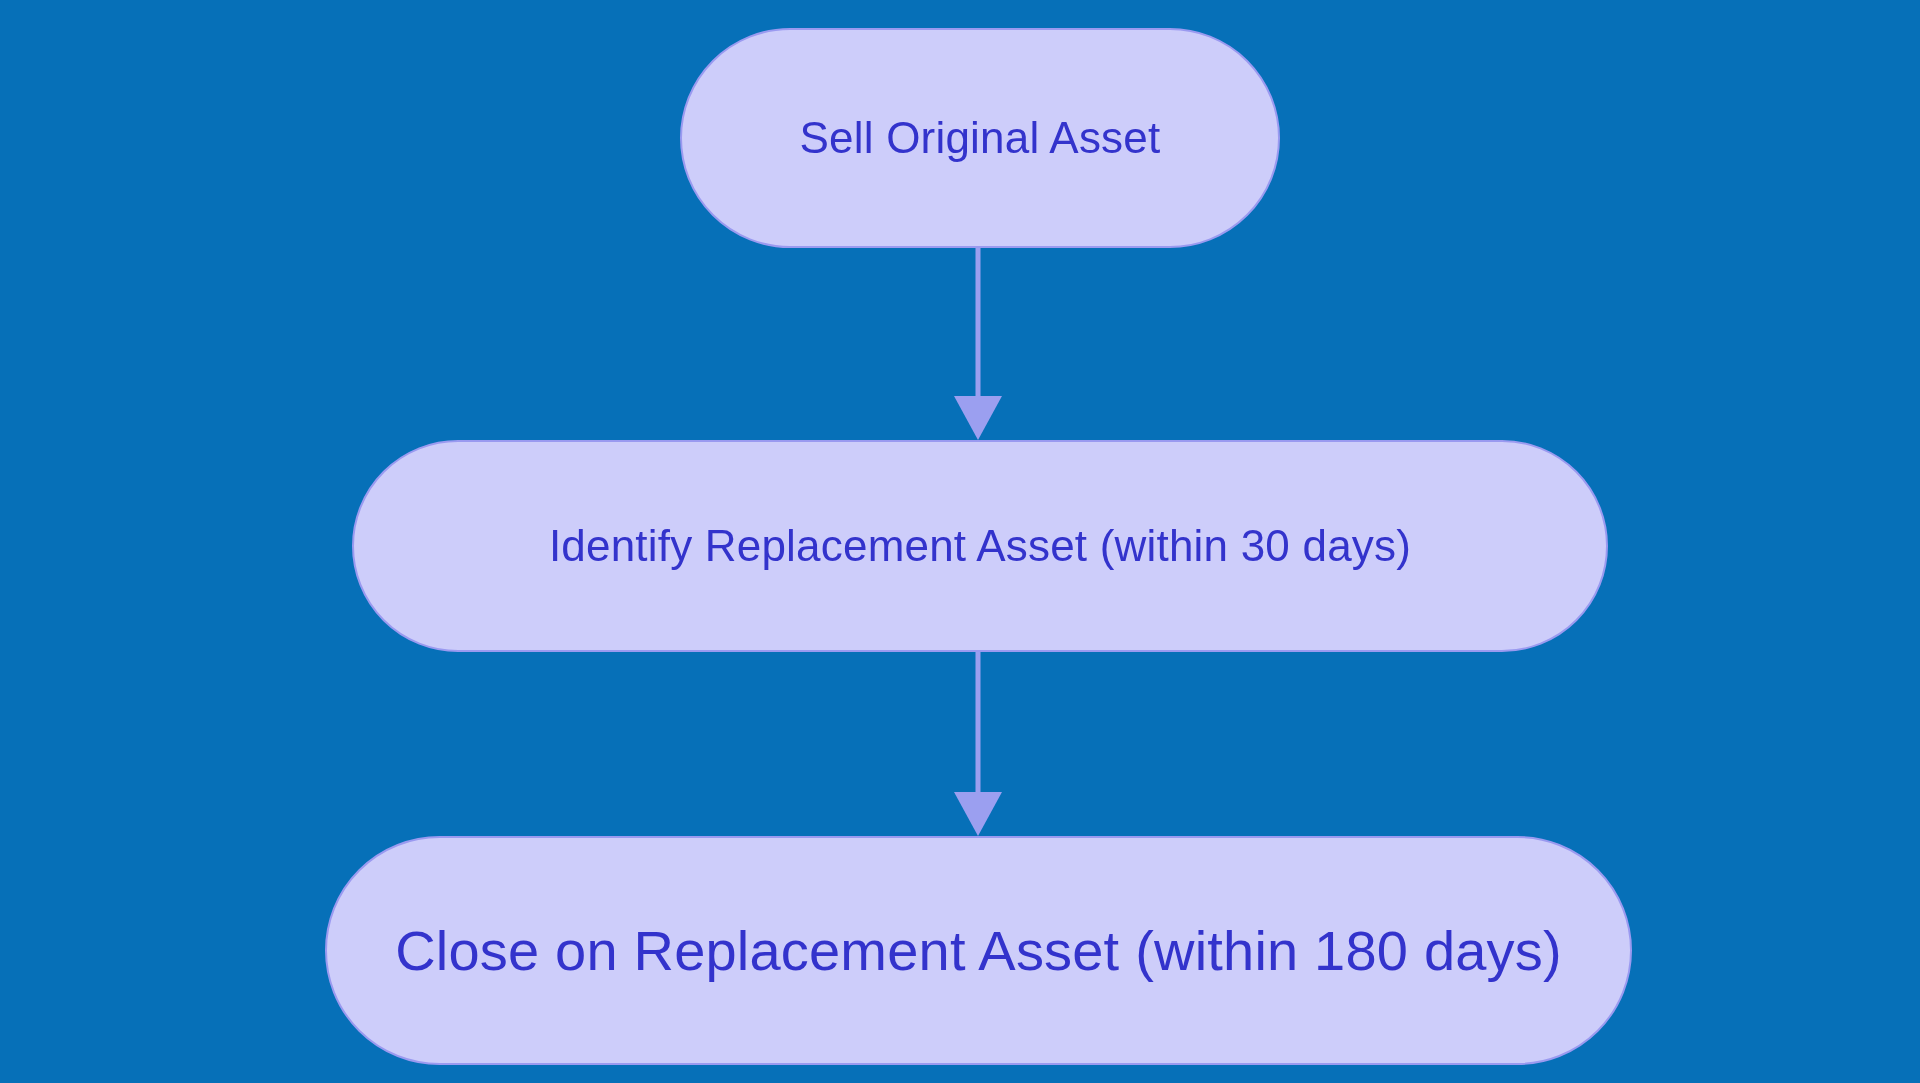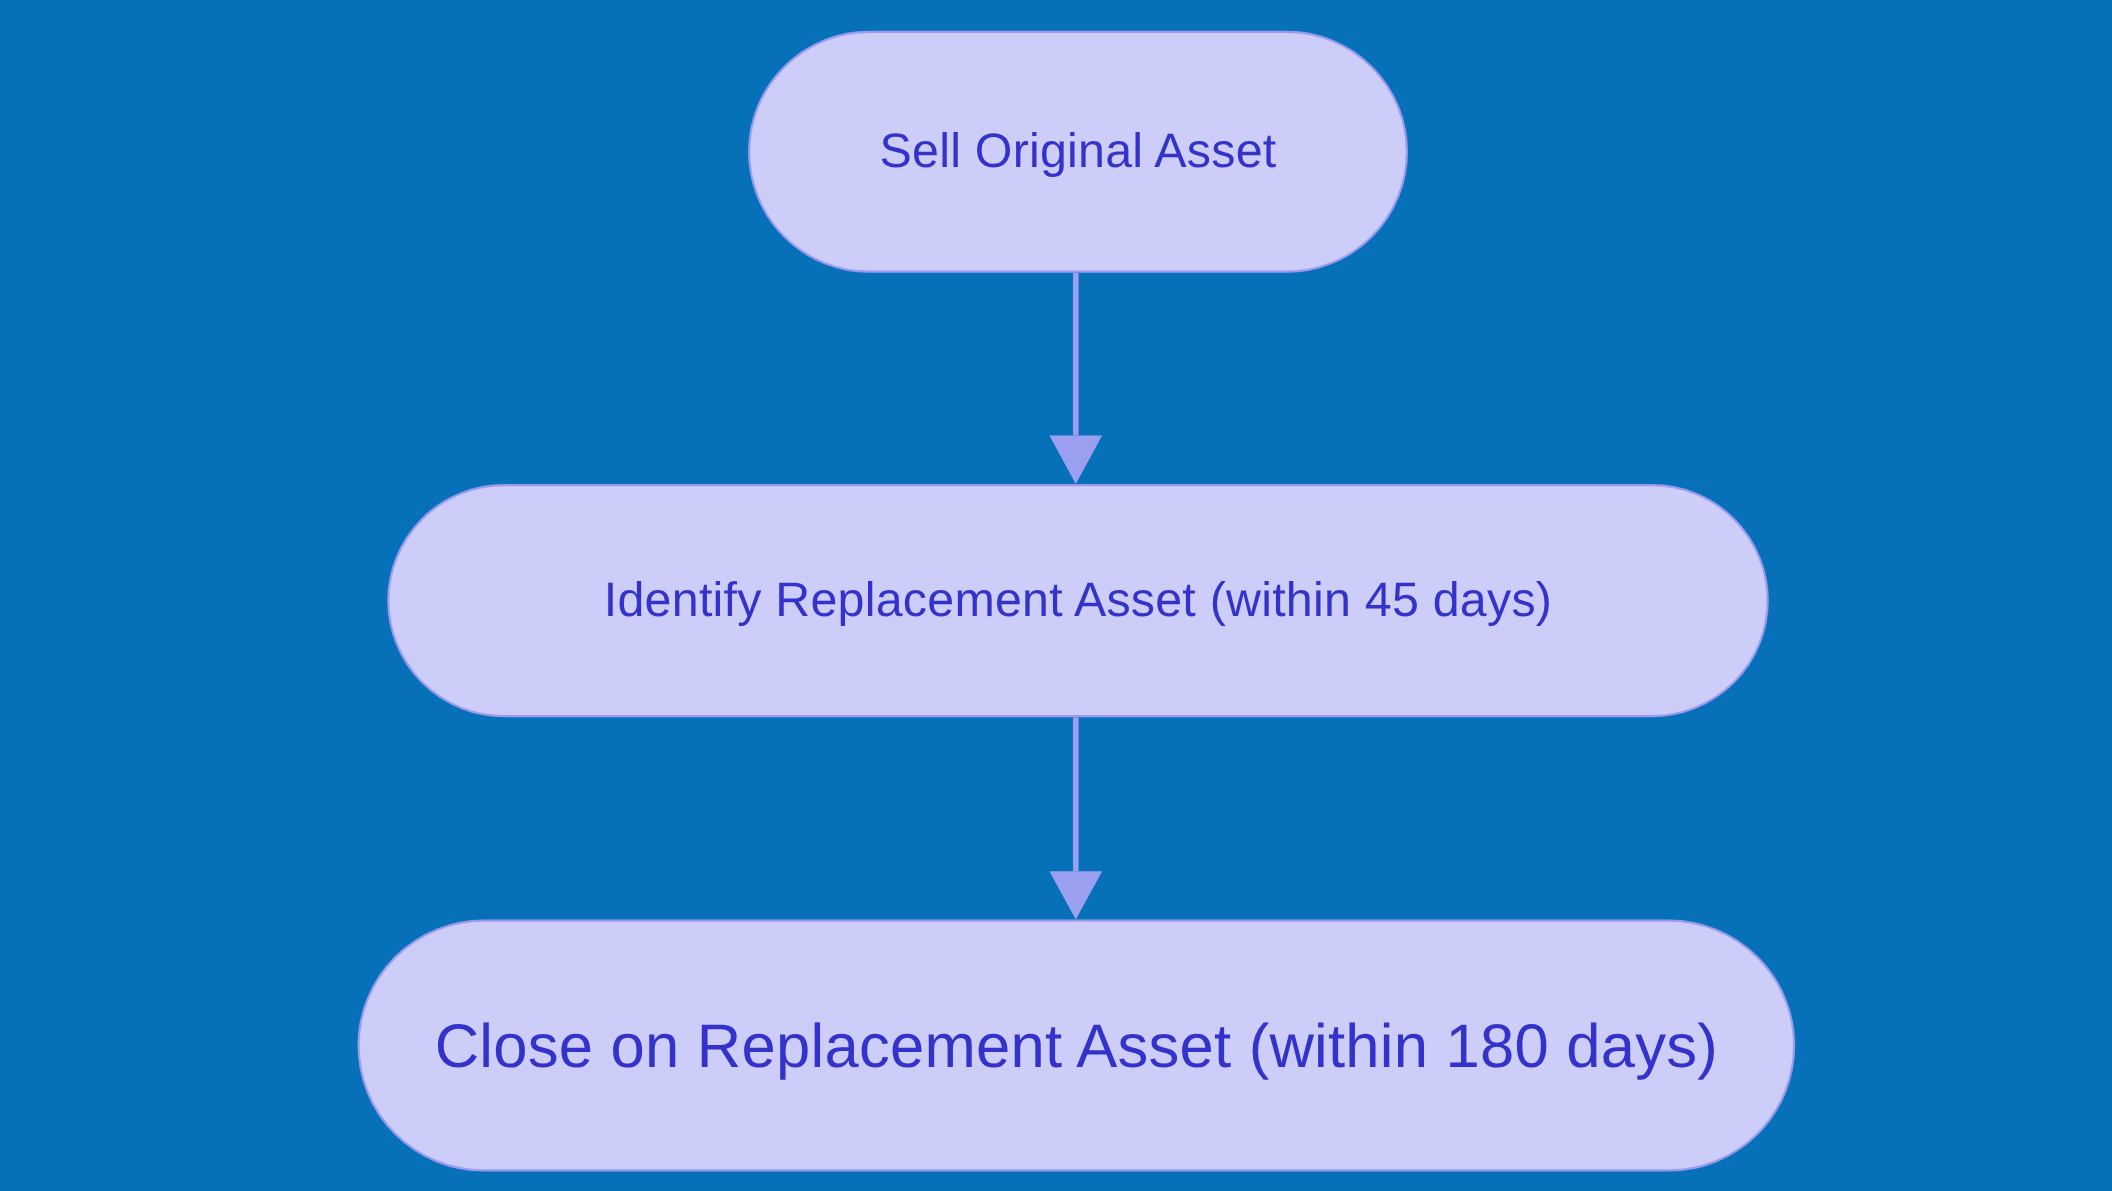--- a/index.html
+++ b/index.html
@@ -102,20 +102,20 @@
       <line x1="978" y1="652" x2="978" y2="792" stroke="#9b9ff0" stroke-width="5"></line>
       <polygon points="954,792 1002,792 978,836" fill="#9b9ff0"></polygon>
     </g>
   </svg>
 
   <div class="node" id="node-sell-original-asset">
     <span class="node-label">Sell Original Asset</span>
   </div>
 
   <div class="node" id="node-identify-replacement-asset">
-    <span class="node-label">Identify Replacement Asset (within 45 days)</span>
+    <span class="node-label">Identify Replacement Asset (within 30 days)</span>
   </div>
 
   <div class="node" id="node-close-replacement-asset">
     <span class="node-label">Close on Replacement Asset (within 180 days)</span>
   </div>
 
 </div>
 
 </body></html>

